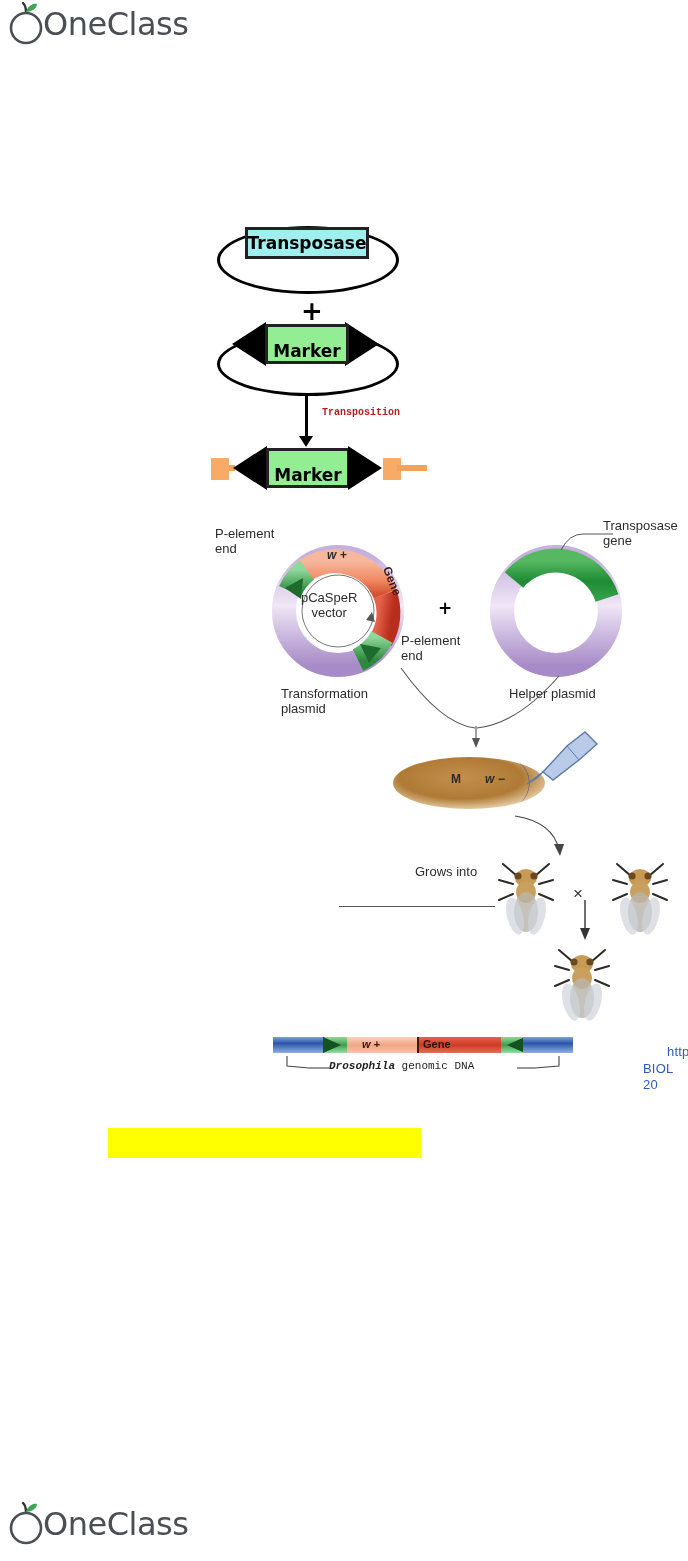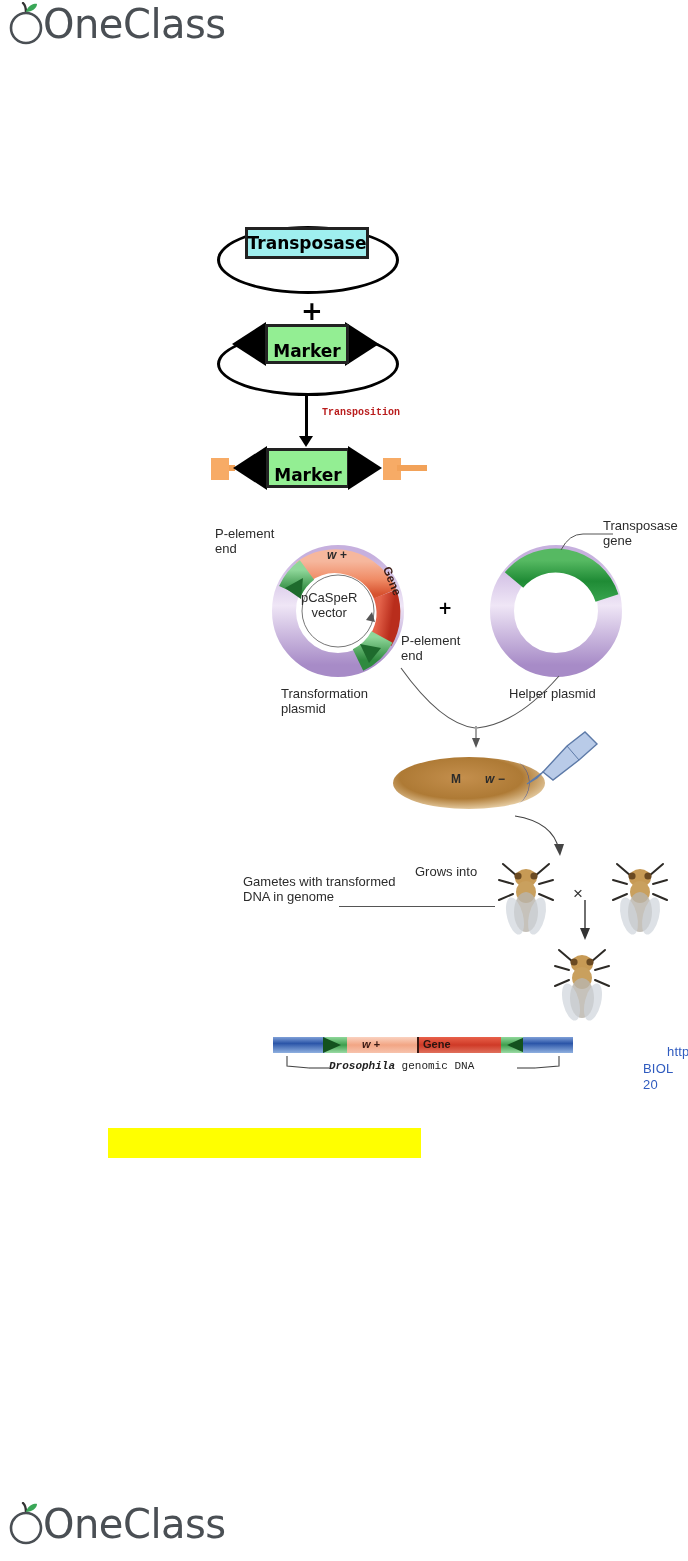--- a/index.html
+++ b/index.html
@@ -22,21 +22,21 @@
     position: absolute;
     display: flex;
     align-items: center;
     user-select: none;
   }
   .logo-top { left: 6px; top: 2px; }
   .logo-bottom { left: 6px; top: 1502px; }
 
   .logo-wordmark {
     font-family: "DejaVu Sans", sans-serif;
-    font-size: 40px;
+    font-size: 32px;
     font-weight: 400;
     color: #4a4f54;
     letter-spacing: -0.5px;
     line-height: 1;
     margin-left: -3px;
   }
   .logo-apple {
     position: relative;
     width: 40px;
     height: 44px;
@@ -351,22 +351,20 @@
       </g>
       <ellipse cx="29" cy="18" rx="11" ry="9" fill="#c79a55"></ellipse>
       <circle cx="21" cy="16" r="3.6" fill="#6b4a22"></circle>
       <circle cx="37" cy="16" r="3.6" fill="#6b4a22"></circle>
       <ellipse cx="29" cy="32" rx="10" ry="11" fill="#c9a05e"></ellipse>
       <ellipse cx="29" cy="52" rx="12" ry="20" fill="#b9b4ac" opacity="0.82"></ellipse>
       <ellipse cx="18" cy="56" rx="8" ry="19" fill="#cfd4dc" opacity="0.7" transform="rotate(-14 18 56)"></ellipse>
       <ellipse cx="40" cy="56" rx="8" ry="19" fill="#cfd4dc" opacity="0.7" transform="rotate(14 40 56)"></ellipse>
     </svg>
 
-    <div class="fig-label" style="left:38px; top:366px;">Gametes with transformed
-DNA in genome</div>
     <div class="leader-line" style="left:134px; top:398px; width:156px;"></div>
 
     <div class="cross-x" style="left:368px; top:376px;">×</div>
 
     <svg class="fly" style="left:406px; top:352px;" width="58" height="78" viewBox="0 0 58 78">
       <g stroke="#2d2a26" stroke-width="2" fill="none" stroke-linecap="round">
         <path d="M20 16 L6 4"></path>
           <path d="M38 16 L52 4"></path>
         <path d="M16 24 L2 20"></path>
           <path d="M42 24 L56 20"></path>

